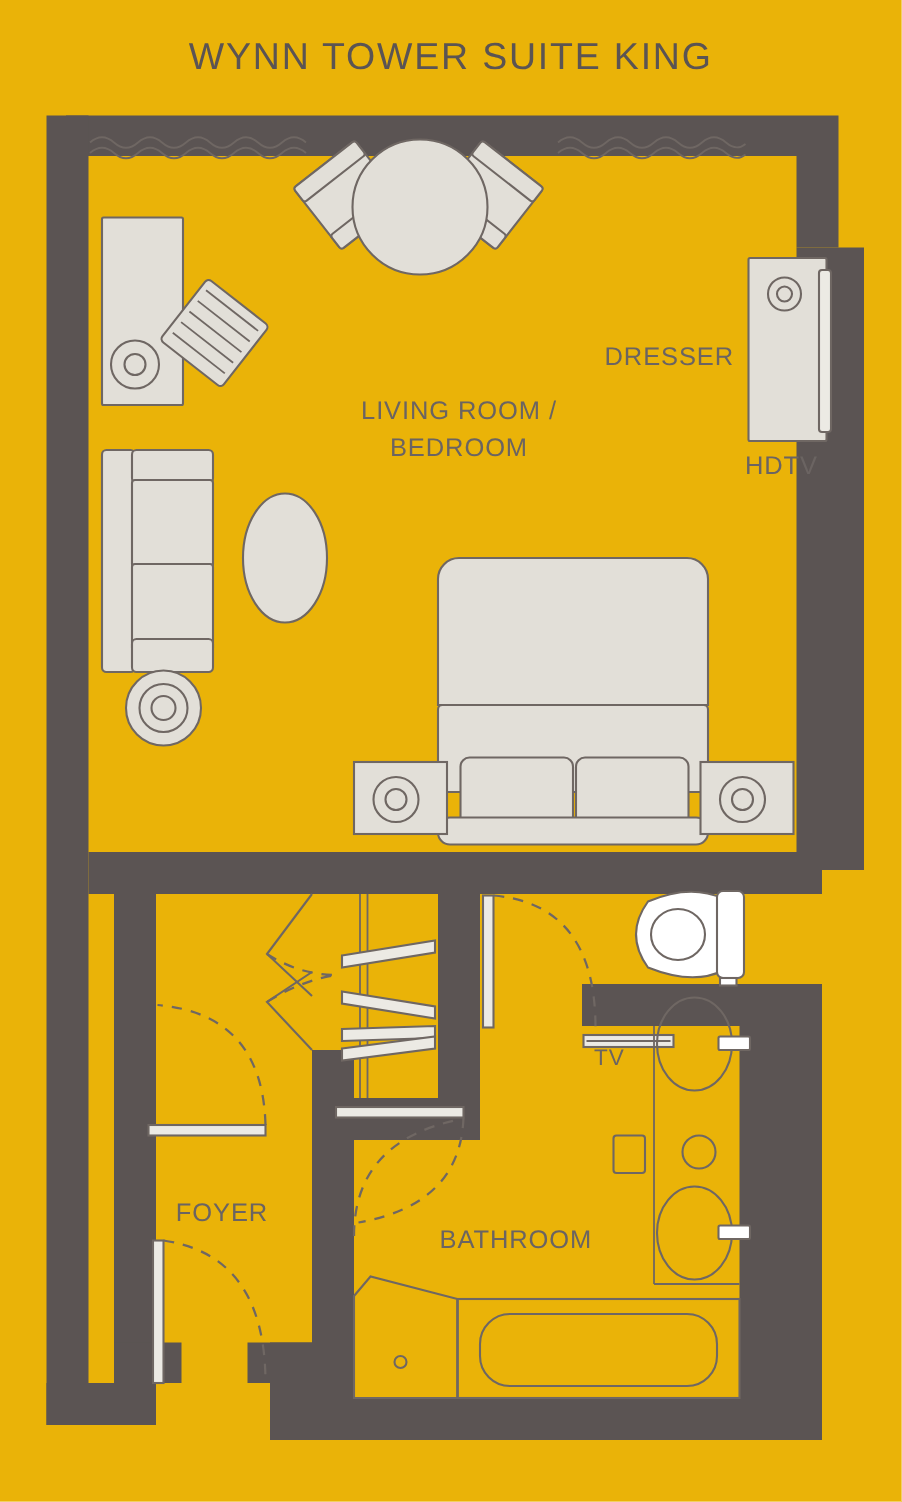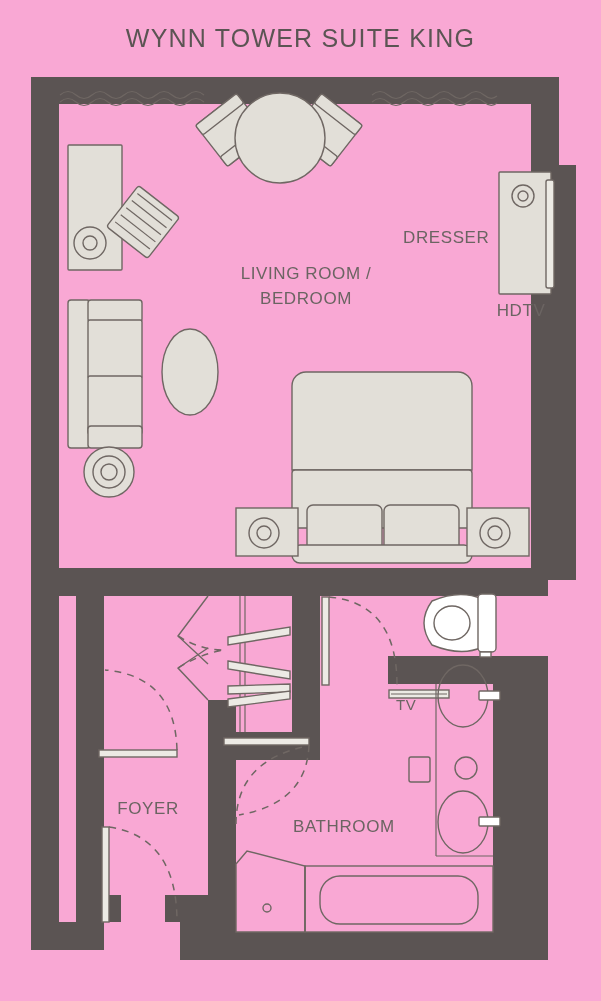--- a/index.html
+++ b/index.html
@@ -1,21 +1,21 @@
 <!DOCTYPE html>
 <html><head>
 <meta charset="utf-8">
 <style>
   html,body{margin:0;padding:0;background:#ffffff;}
   body{
     width:601px;height:1001px;overflow:hidden;
     font-family:"Liberation Sans", sans-serif;
     color:#5b5453;
   }
-  #plan-root{position:relative;width:601px;height:1001px;background:#f9a8d4;}
+  #plan-root{position:relative;width:601px;height:1001px;background:#eab308;}
   #plan-title{
     position:absolute;top:24px;left:0;width:601px;text-align:center;
     font-size:25px;letter-spacing:1.2px;color:#5b5453;font-weight:400;
     white-space:nowrap;
   }
   svg#floorplan{position:absolute;top:0;left:0;display:block;}
   .wall{fill:#5b5453;}
   .furn{fill:#e2dfd8;stroke:#6f6763;stroke-width:1.4;}
   .furn-light{fill:#eceae4;stroke:#6f6763;stroke-width:1.4;}
   .fix{fill:#ffffff;stroke:#6f6763;stroke-width:1.4;}

